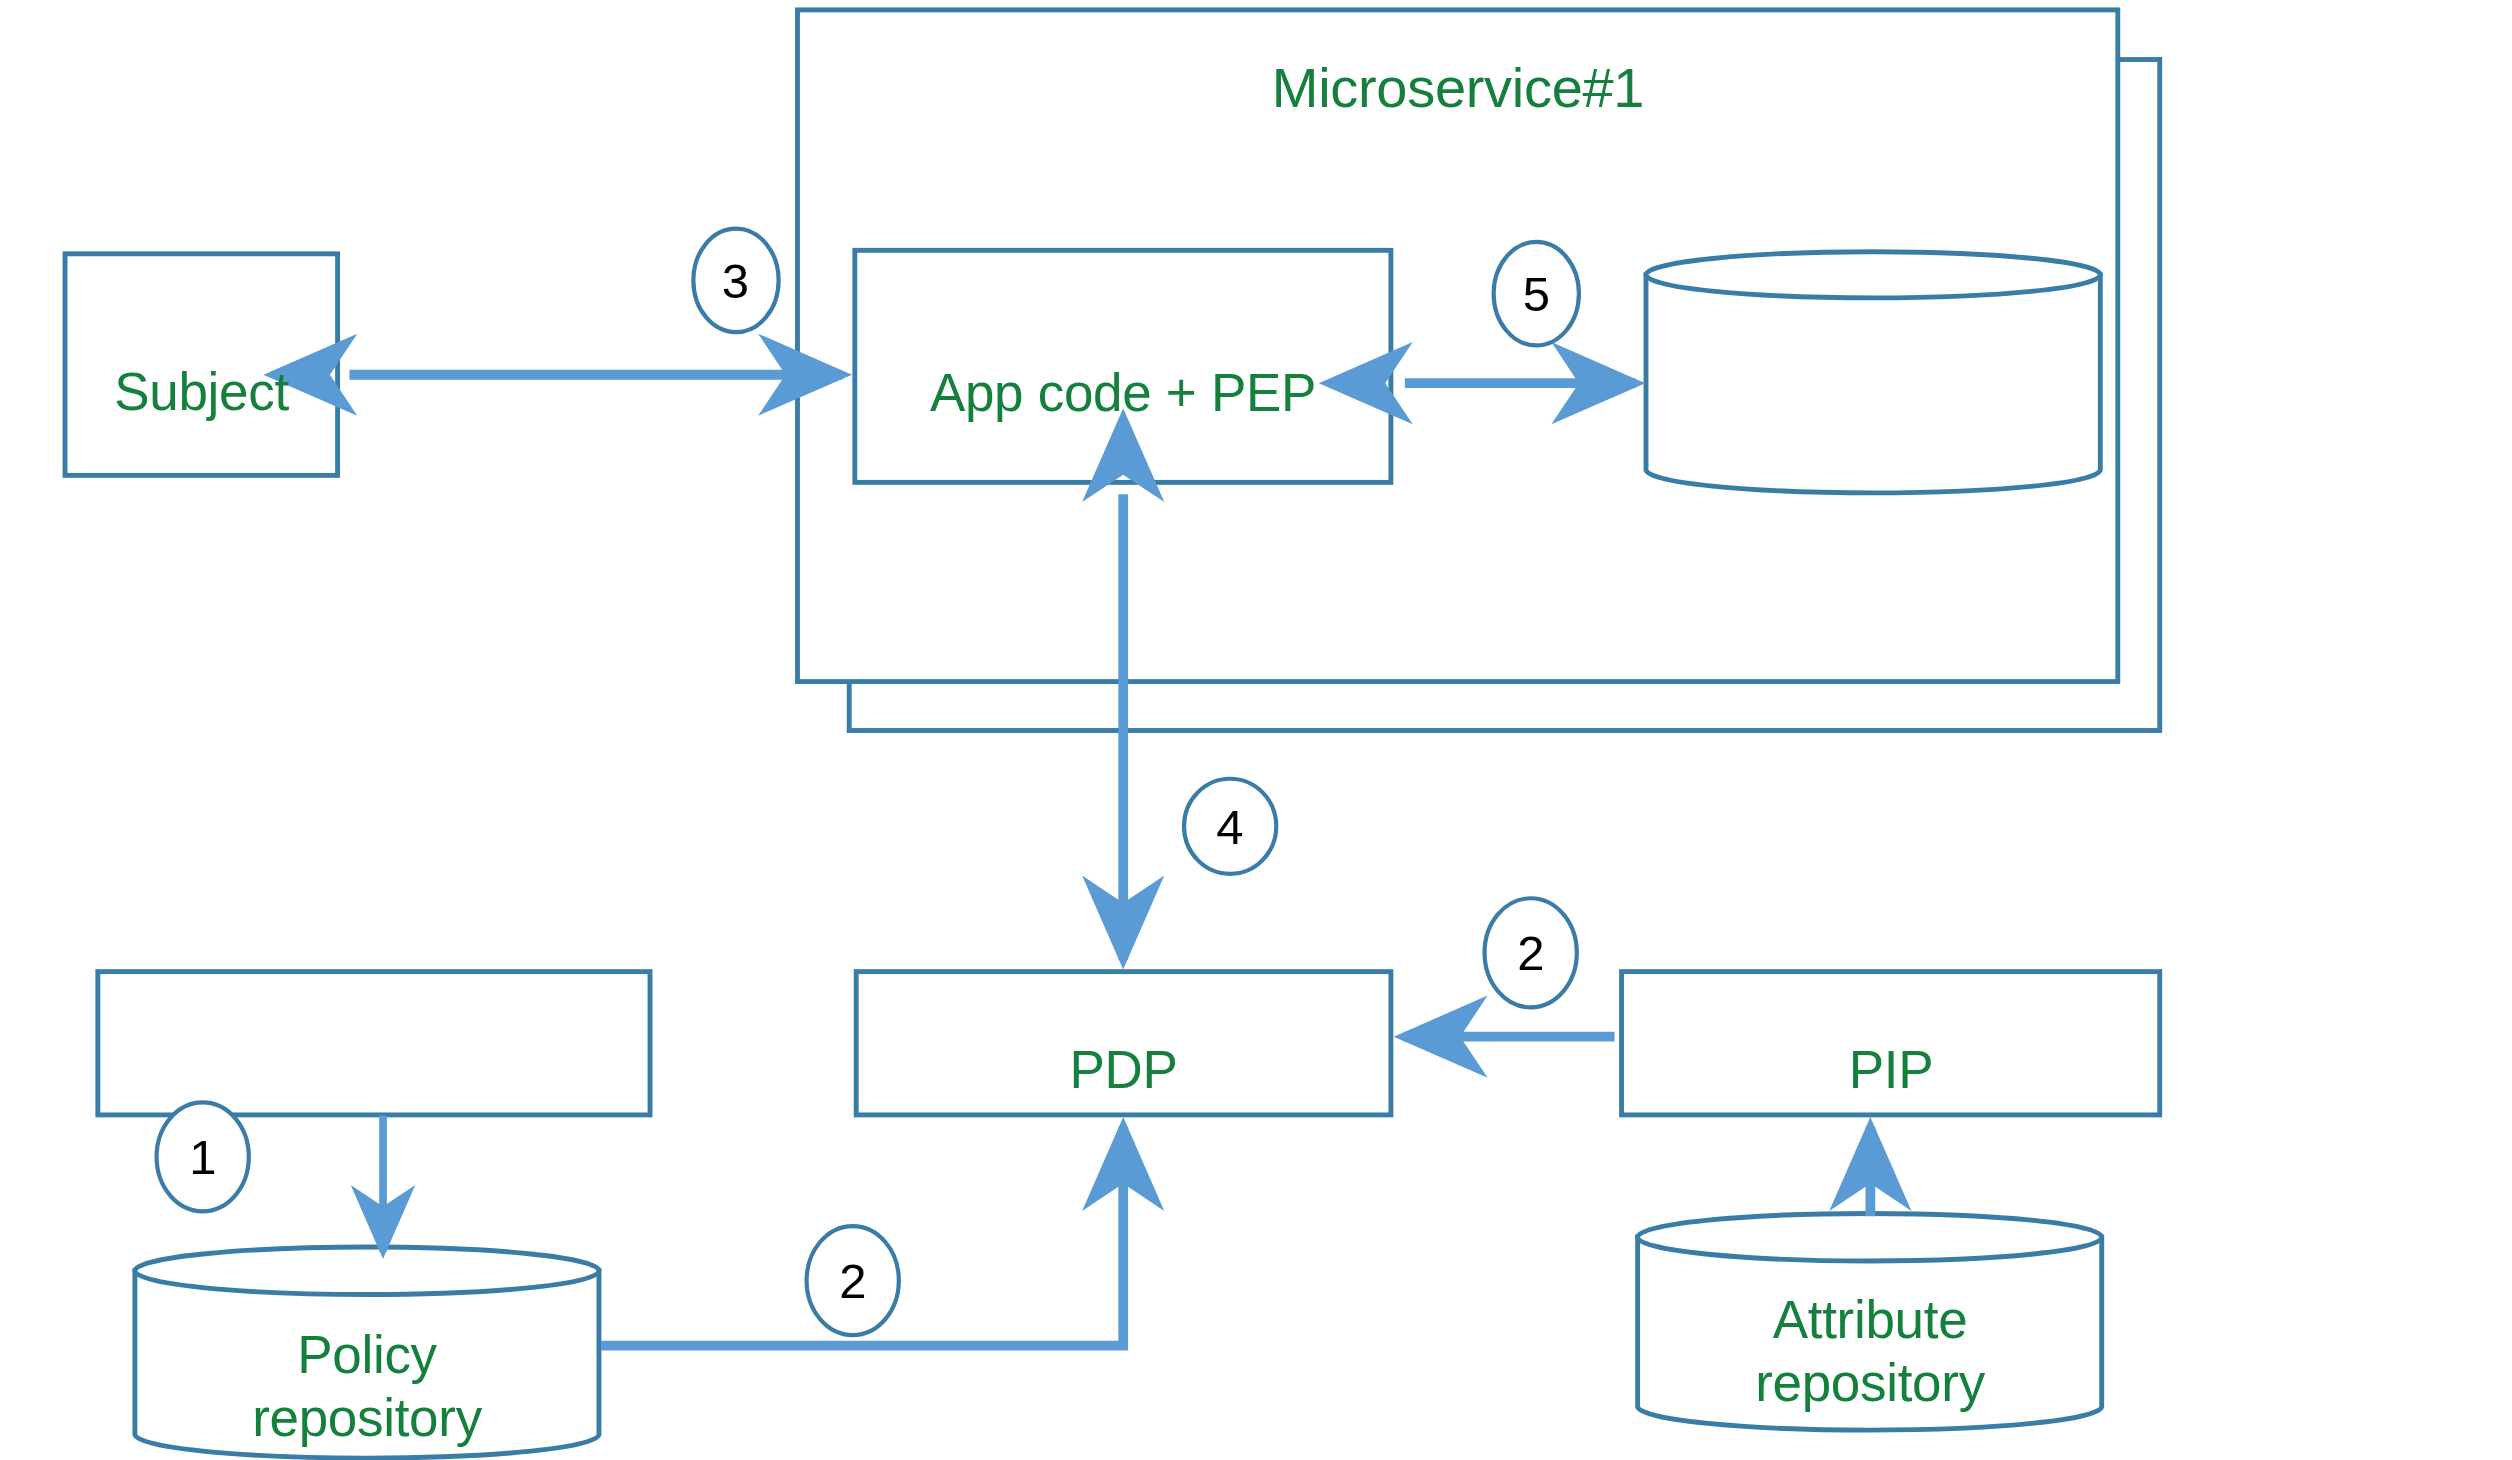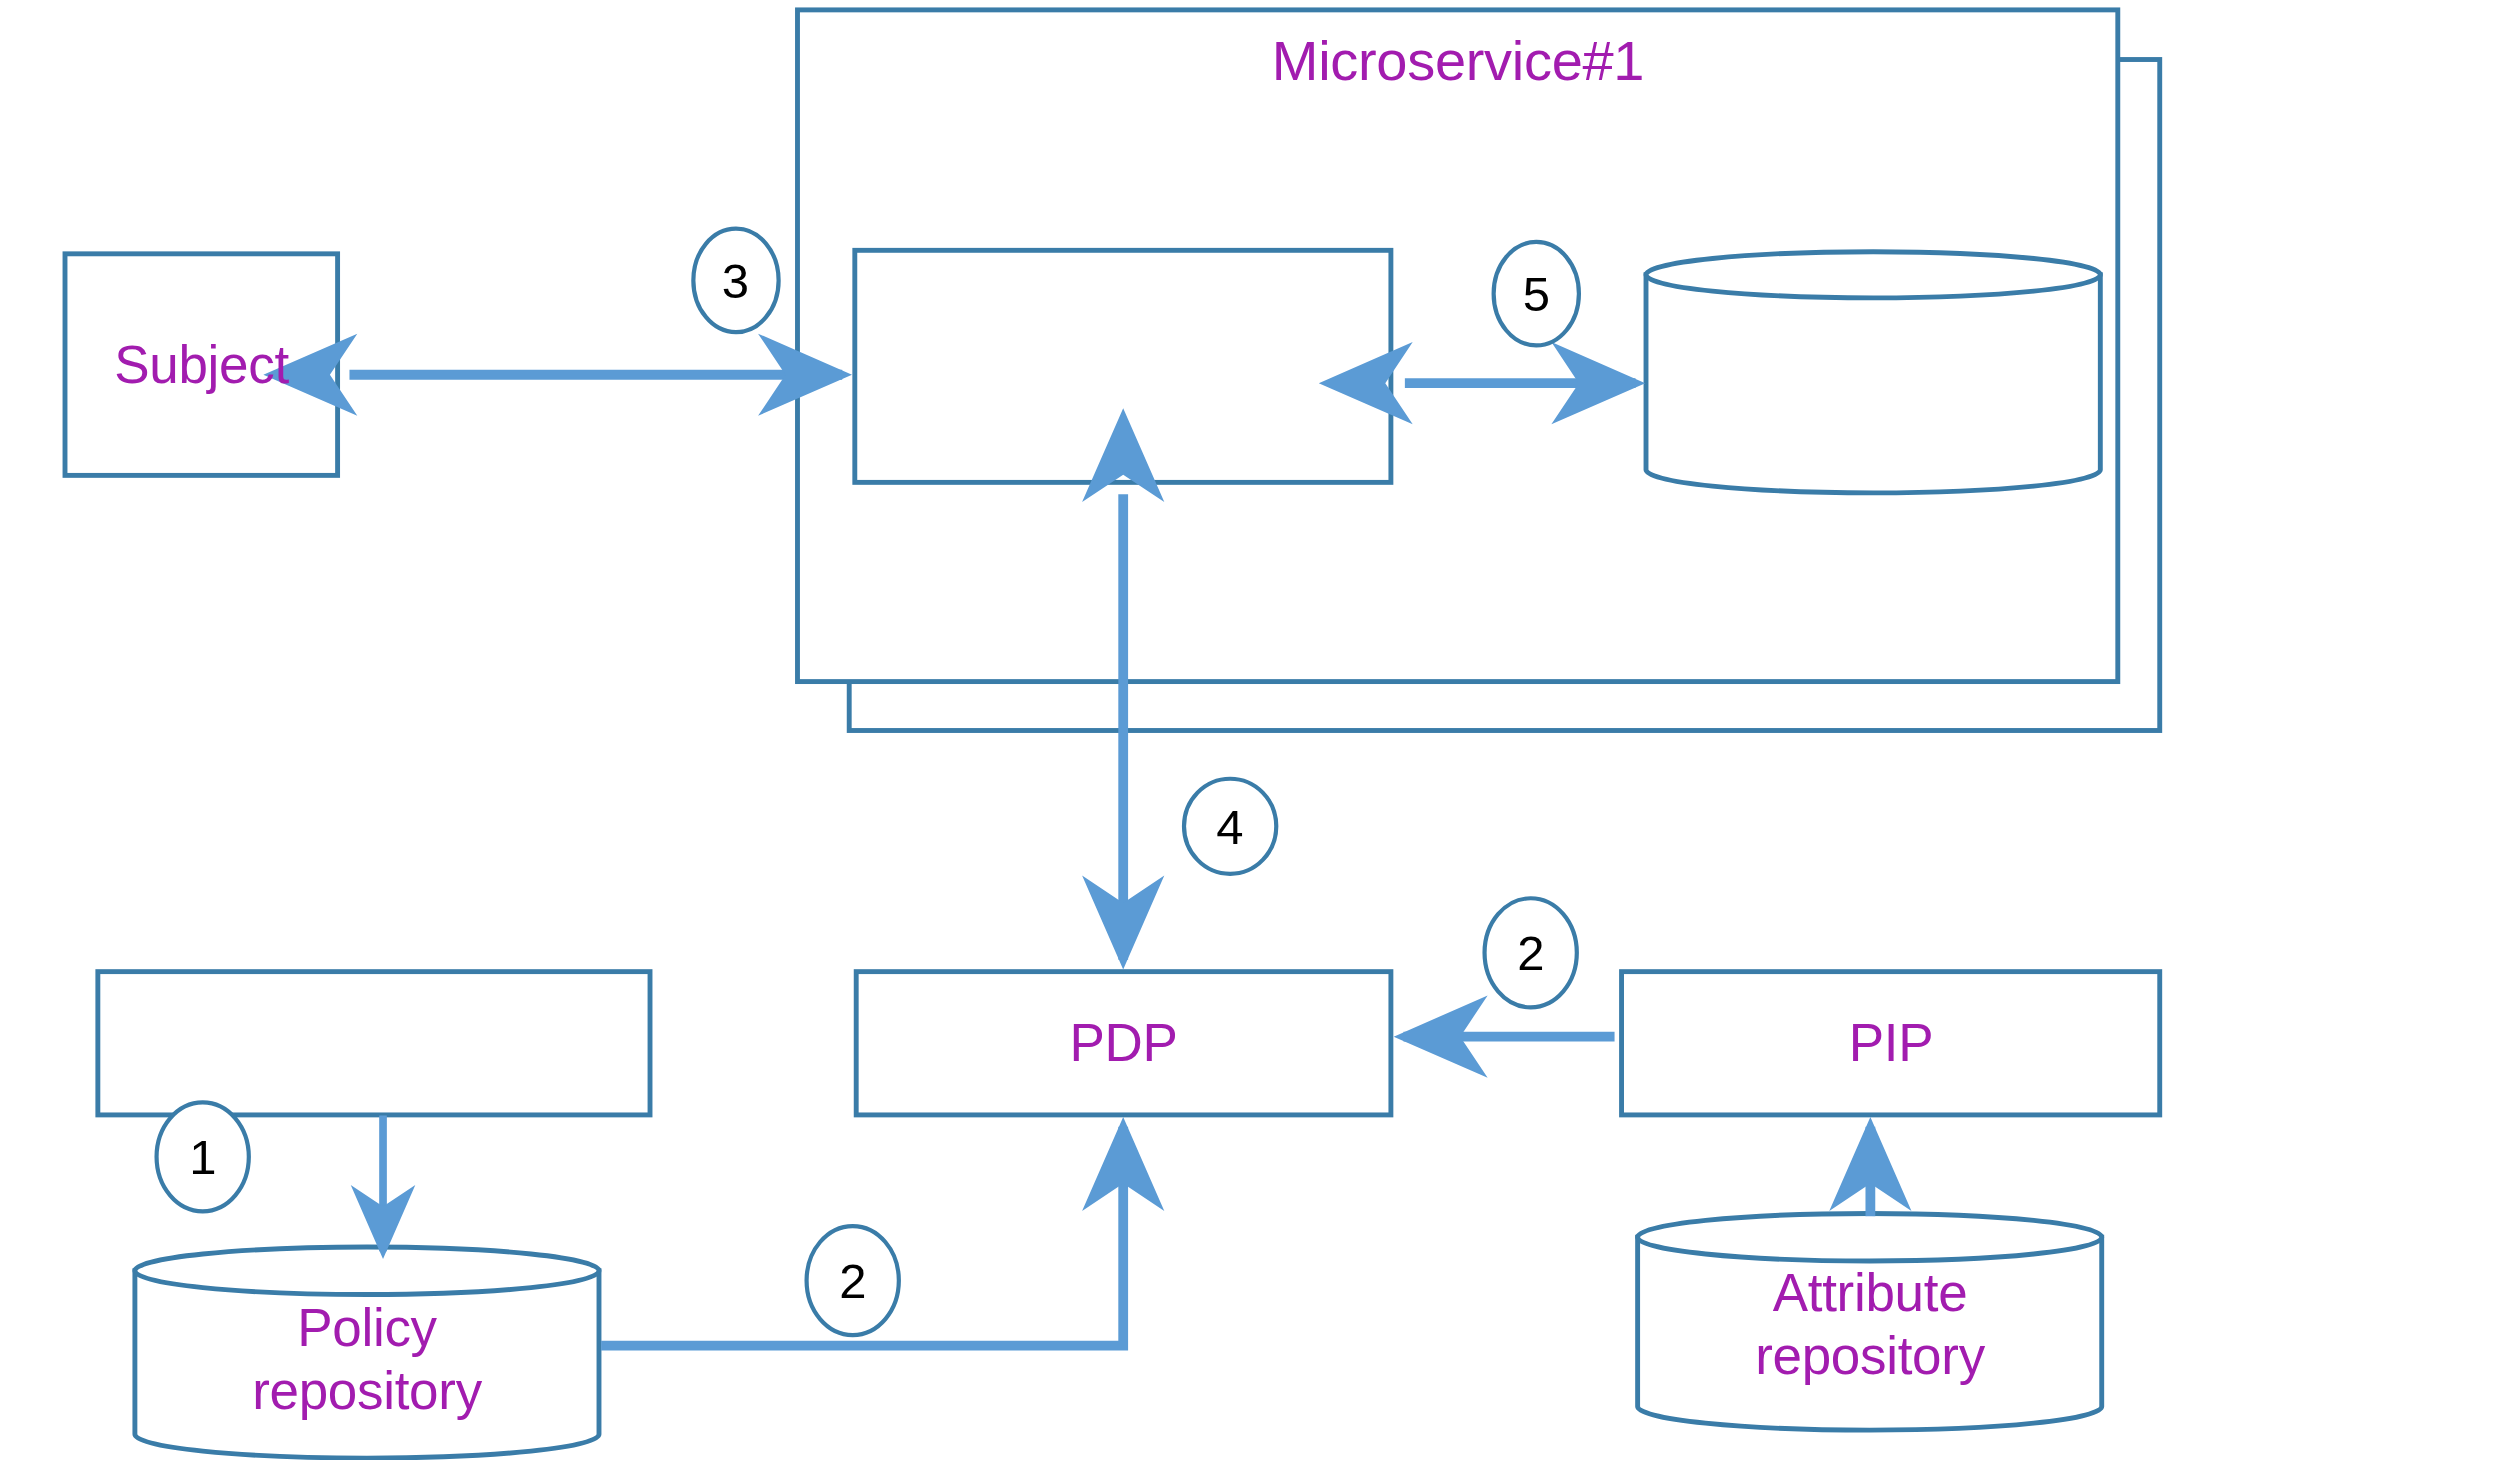--- a/index.html
+++ b/index.html
@@ -24,27 +24,28 @@
     top: 0;
     width: 2512px;
     height: 1461px;
   }
   .node-label {
     position: absolute;
     display: flex;
     align-items: center;
     justify-content: center;
     text-align: center;
-    color: #a21caf;
+    color: #15803d;
     font-family: "Liberation Sans", sans-serif;
     font-weight: 400;
     line-height: 1.18;
     white-space: pre-line;
     pointer-events: none;
     letter-spacing: -0.3px;
+    margin-top: 27px;
   }
   .box-label   { font-size: 53px; }
   .title-label { font-size: 56px; }
   .cyl-label   { font-size: 53px; }
   .badge-label {
     position: absolute;
     display: flex;
     align-items: center;
     justify-content: center;
     font-family: "Liberation Sans", sans-serif;
@@ -116,20 +117,21 @@
     <ellipse cx="2190" cy="1363" rx="66" ry="78" fill="#ffffff" stroke="#3A7CA8" stroke-width="6"></ellipse>
     <ellipse cx="1053" cy="401" rx="61" ry="74" fill="#ffffff" stroke="#3A7CA8" stroke-width="6"></ellipse>
     <ellipse cx="1760" cy="1182" rx="66" ry="68" fill="#ffffff" stroke="#3A7CA8" stroke-width="6"></ellipse>
     <ellipse cx="2198" cy="420" rx="61" ry="74" fill="#ffffff" stroke="#3A7CA8" stroke-width="6"></ellipse>
   </svg>
 
   <div class="node-label title-label" style="left:798px; top:22.4px; width:1320px; height:77px;">Microservice#1</div>
 
   <div class="node-label box-label" style="left:65px; top:254px; width:273px; height:222px;">Subject</div>
 
+  <div class="node-label box-label" style="left:855px; top:250px; width:536px; height:232px;">App code + PEP</div>
 
 
 
   <div class="node-label box-label" style="left:856px; top:972px; width:535px; height:143px;">PDP</div>
 
   <div class="node-label box-label" style="left:1622px; top:972px; width:538px; height:143px;">PIP</div>
 
   <div class="node-label cyl-label" style="left:133px; top:1279px; width:468px; height:161px;">Policy
 repository</div>
 

